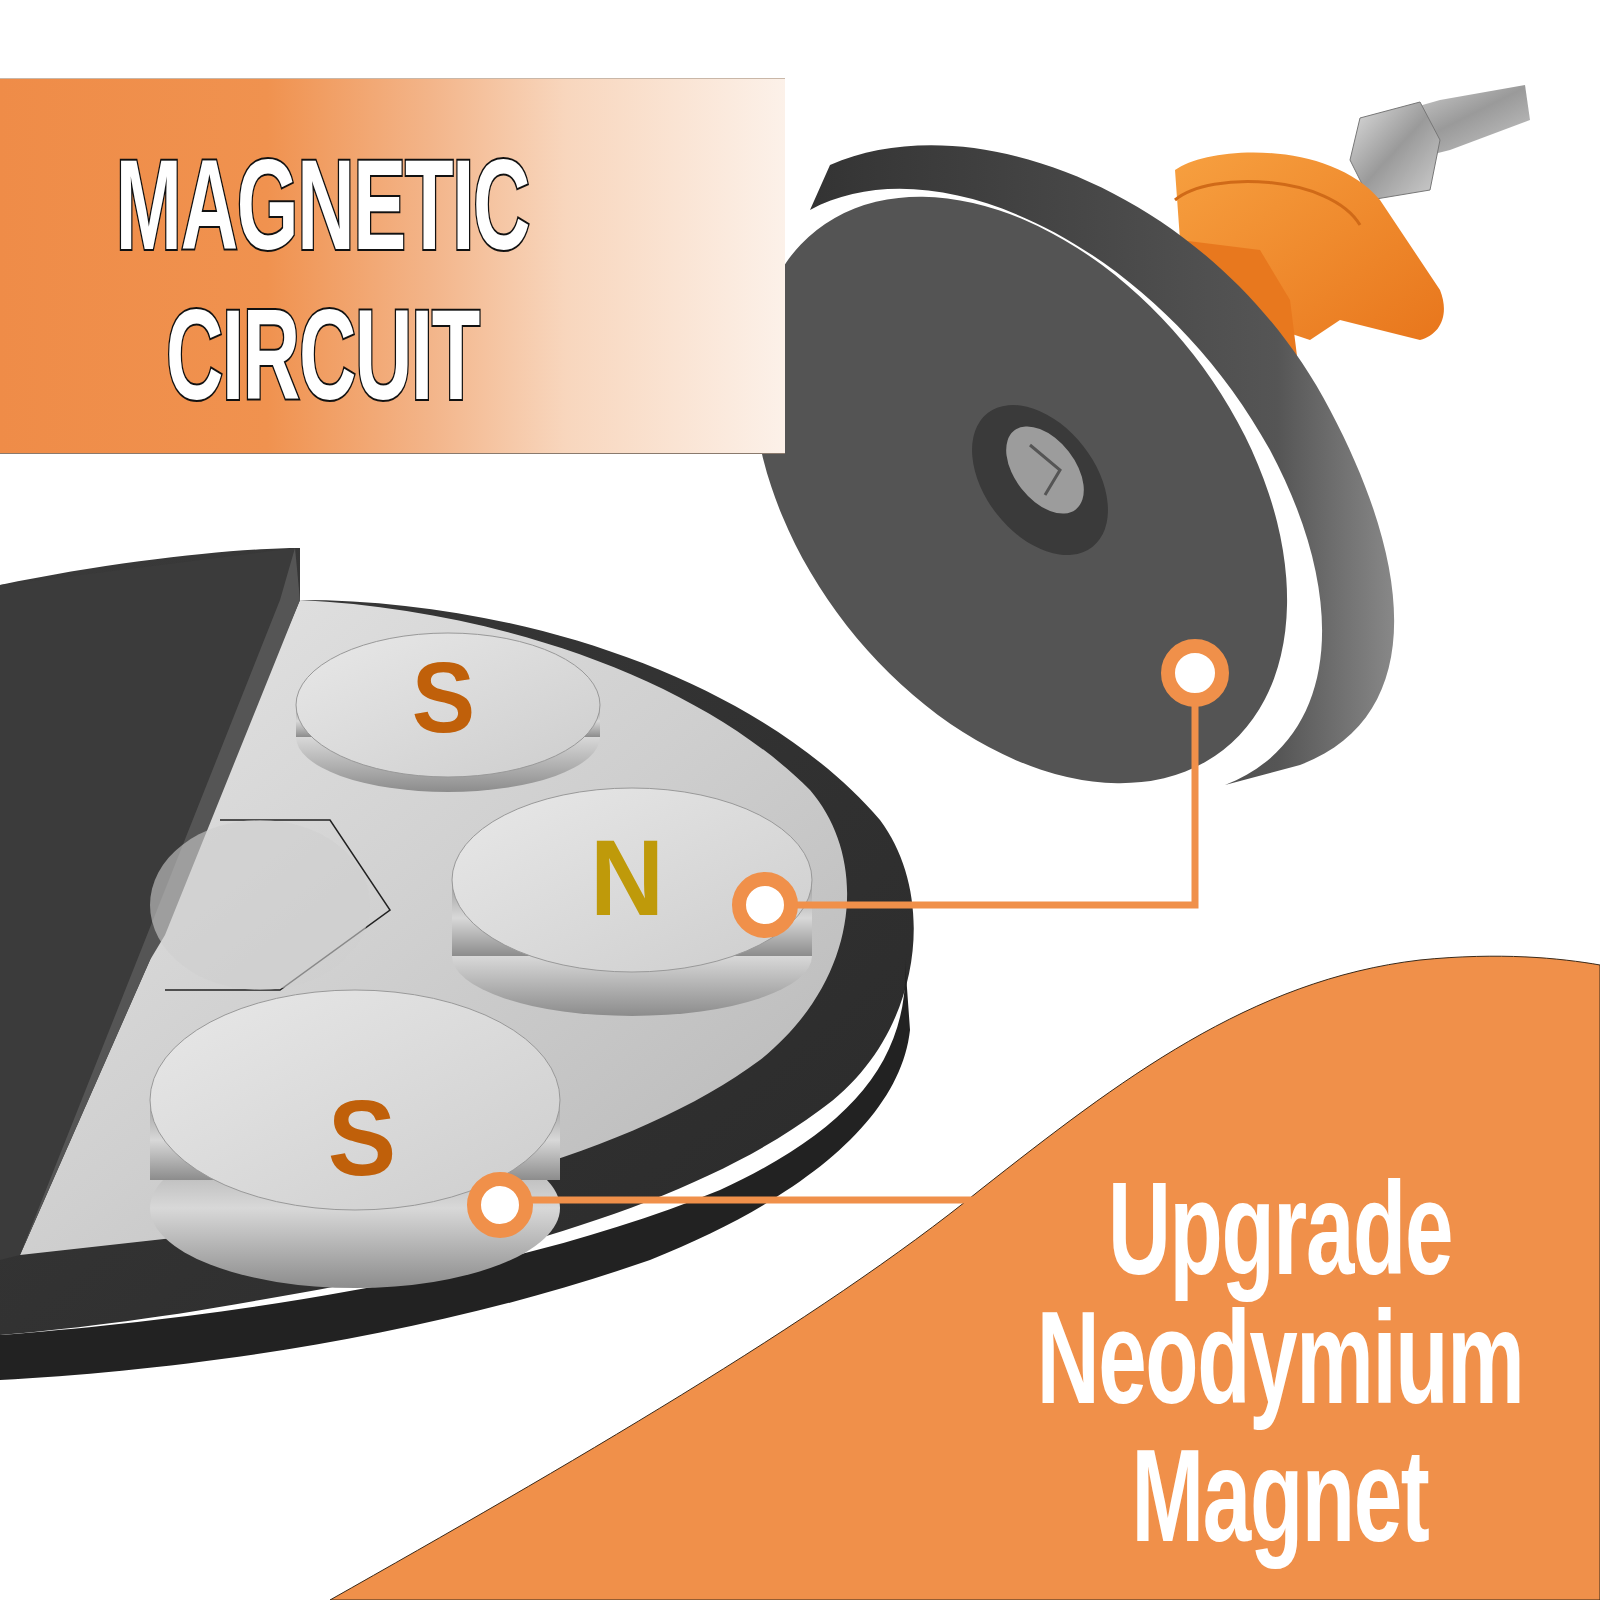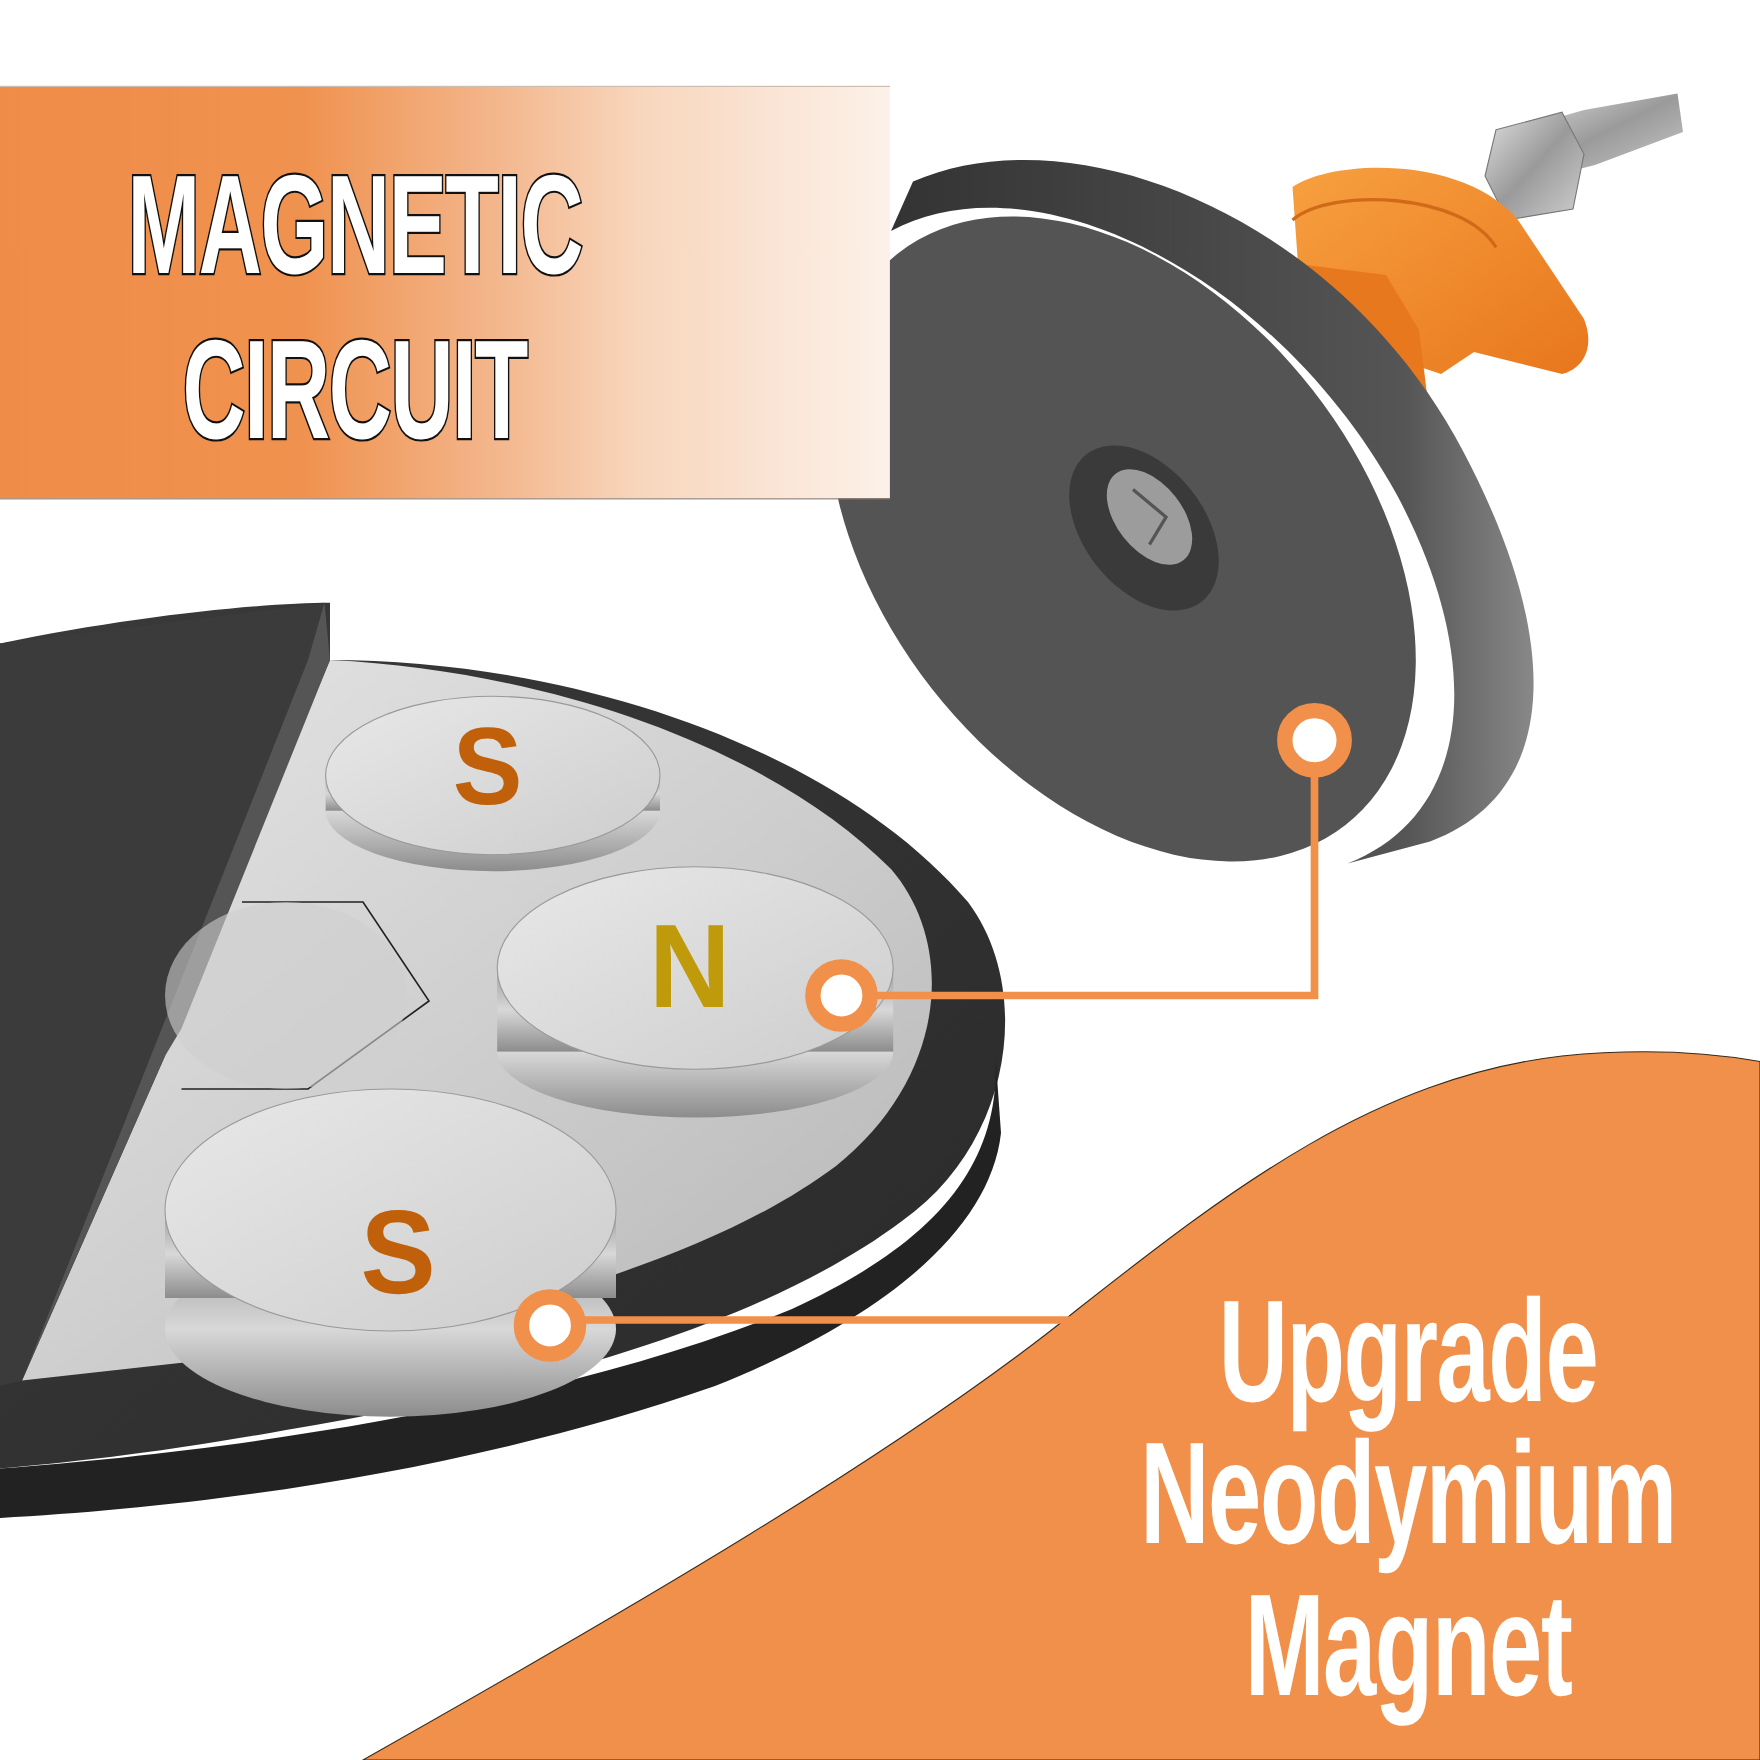--- a/index.html
+++ b/index.html
@@ -1,21 +1,21 @@
 <!DOCTYPE html>
 <html><head>
 <meta charset="utf-8">
 <style>
   html, body { margin:0; padding:0; background:#ffffff; }
   body { width:1600px; height:1600px; position:relative; overflow:hidden; font-family:"Liberation Sans", sans-serif; }
   .canvas { position:absolute; left:0; top:0; width:1600px; height:1600px; }
   .banner {
     position:absolute; left:0; top:78px; width:785px; height:374px;
     background:linear-gradient(90deg,#ef8c48 0%,#f0924f 34%,#f3b58a 55%,#f8d6bd 72%,#fcf1e9 100%);
-    border-top:1px solid #c9b7a8; border-bottom:1px solid #8a7a6d;padding-left:24px;
+    border-top:1px solid #c9b7a8; border-bottom:1px solid #8a7a6d;
   }
   .banner-line {
     position:absolute; left:0; width:785px; text-align:center;
     font-family:"Liberation Sans", sans-serif; font-weight:bold; color:#ffffff;
     -webkit-text-stroke:4px #111111; paint-order:stroke fill;
     transform:scaleX(0.62); transform-origin:center; letter-spacing:-2px;
   }
   .banner-line.l1 { top:52px; font-size:128px; left:-70px; }
   .banner-line.l2 { top:202px; font-size:128px; left:-70px; }
   .promo-line {

